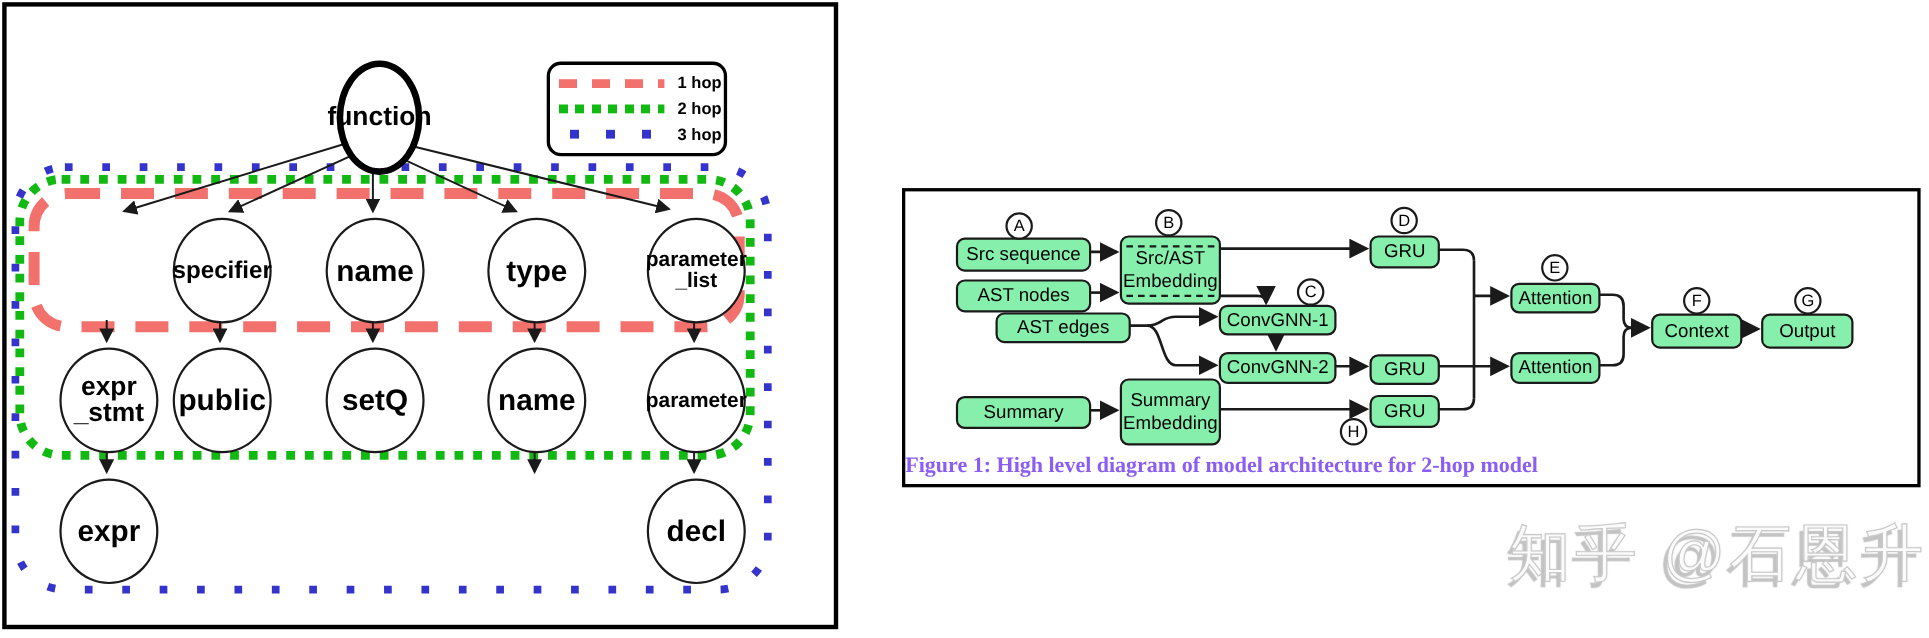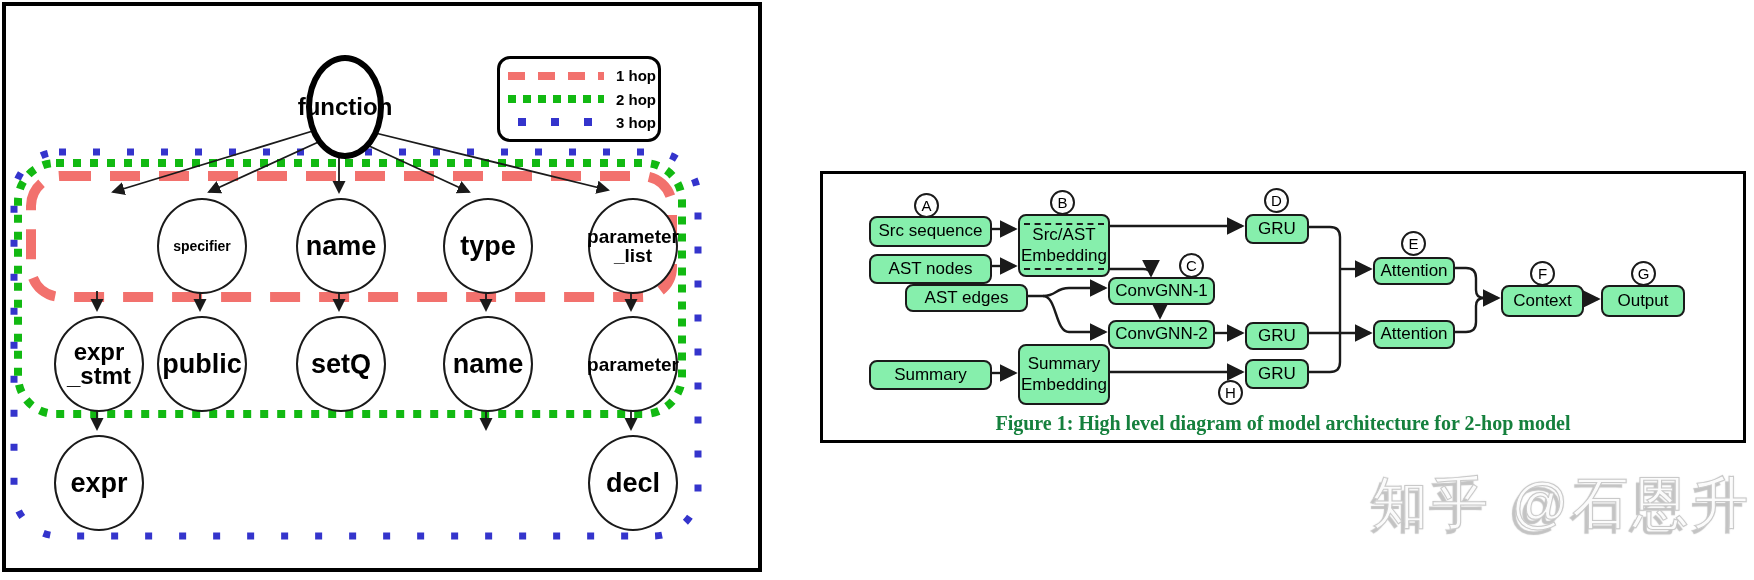--- a/index.html
+++ b/index.html
@@ -39,22 +39,22 @@
 
   
   .mbox{position:absolute;border:2.5px solid #1a1a1a;border-radius:8px;background:#86efac;
         display:flex;align-items:center;justify-content:center;text-align:center;
         font-size:17px;color:#000;white-space:pre-line;line-height:1.2;z-index:3;}
   .marker{position:absolute;width:21px;height:21px;border:2px solid #1a1a1a;border-radius:50%;
           background:#fff;display:flex;align-items:center;justify-content:center;
           font-size:15px;color:#000;z-index:3;}
   .dash-line{position:absolute;left:4px;right:4px;border-top:2px dashed #1a1a1a;}
 
-  #caption{position:absolute;left:0;right:0;top:238px;text-align:center;
-           font-family:"Liberation Serif",serif;font-weight:bold;font-size:20px;color:#15803d;}
+  #caption{position:absolute;left:0;right:0;top:238px;
+           font-family:"Liberation Serif",serif;font-weight:bold;font-size:20px;color:#8b5cf6;}
 
   
   #watermark{position:absolute;left:1372px;top:466px;font-size:56px;letter-spacing:4px;
              color:#fbfbfb;-webkit-text-stroke:1px #c9c9c9;
              text-shadow:-4px 5px 1px #c3c3c3, 0 0 2px #cfcfcf;
              white-space:nowrap;z-index:5;font-family:"Liberation Sans",sans-serif;}
 
   svg{position:absolute;left:0;top:0;z-index:1;}
   svg .wire{fill:none;stroke:#1a1a1a;}
 </style>
@@ -96,21 +96,21 @@
         <line x1="625" y1="285" x2="625" y2="304" marker-end="url(#arr)"></line>
 
         <line x1="91" y1="403" x2="91" y2="423" marker-end="url(#arr)"></line>
         <line x1="480" y1="403" x2="480" y2="423" marker-end="url(#arr)"></line>
         <line x1="625" y1="403" x2="625" y2="423" marker-end="url(#arr)"></line>
       </g>
     </svg>
 
     <div class="tree-node root">function</div>
 
-    <div class="tree-node r1 c2 small" style="font-size:14px">specifier</div>
+    <div class="tree-node r1 c2 small" style="font-size:22px">specifier</div>
     <div class="tree-node r1 c3">name</div>
     <div class="tree-node r1 c4">type</div>
     <div class="tree-node r1 c5 small">parameter
 _list</div>
 
     <div class="tree-node r2 c1" style="font-size:24px">expr
 _stmt</div>
     <div class="tree-node r2 c2">public</div>
     <div class="tree-node r2 c3">setQ</div>
     <div class="tree-node r2 c4">name</div>

